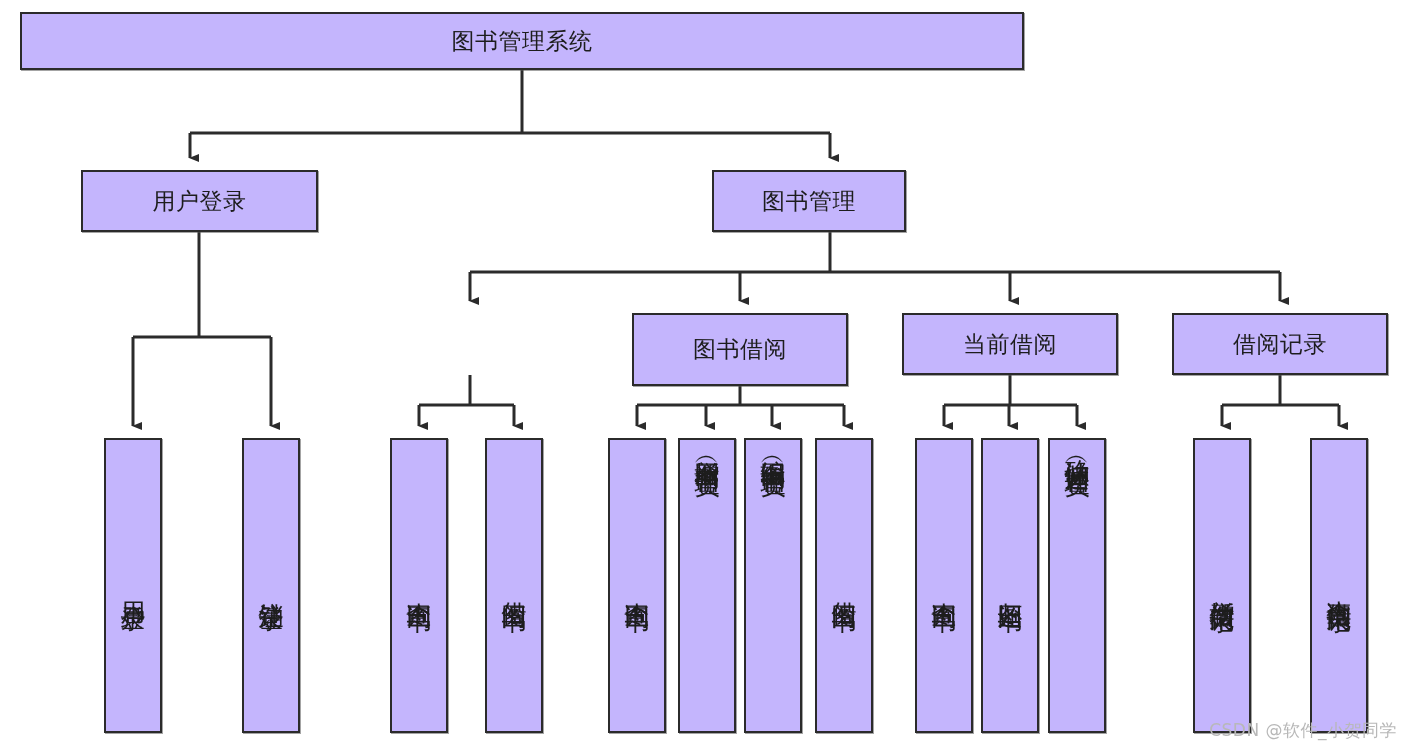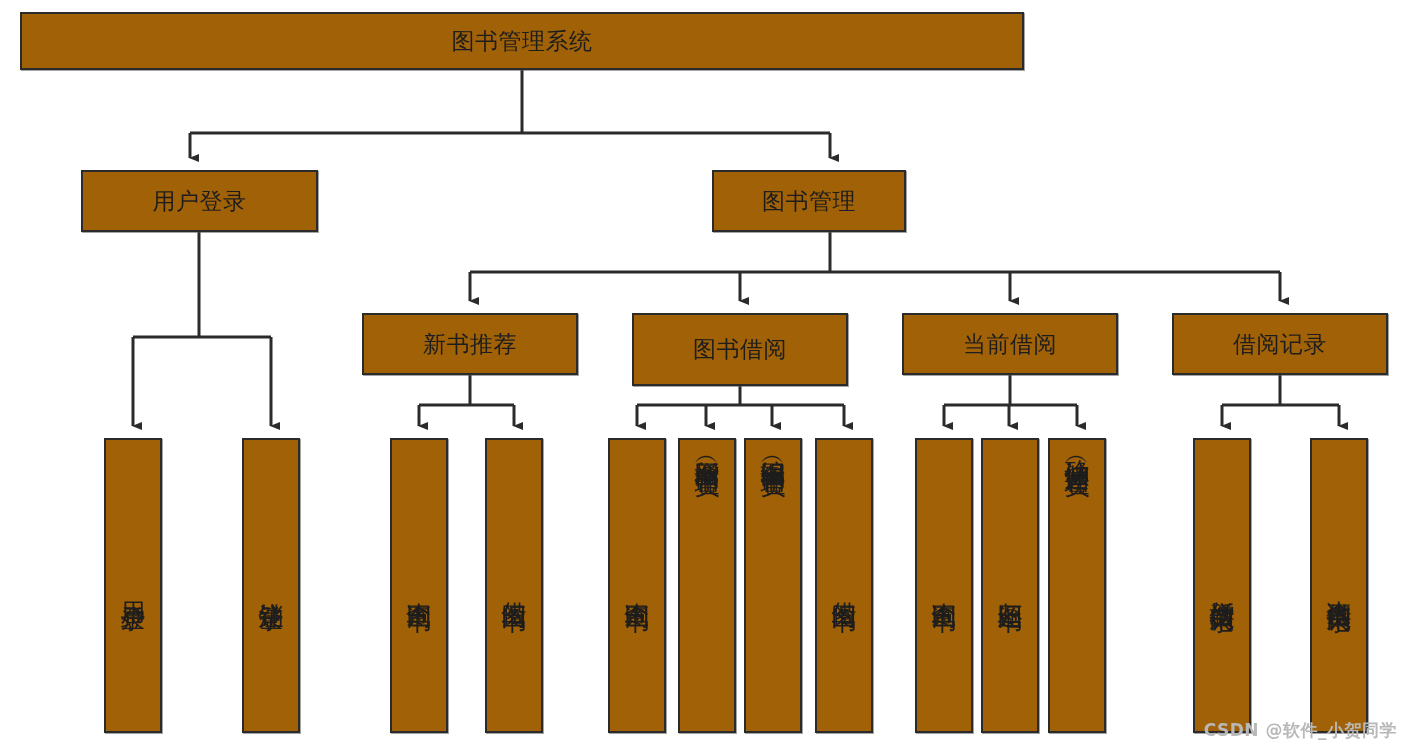--- a/index.html
+++ b/index.html
@@ -20,21 +20,21 @@
   svg#edges {
     position: absolute;
     left: 0;
     top: 0;
     width: 1405px;
     height: 747px;
   }
   .node {
     position: absolute;
     box-sizing: border-box;
-    background: #a16207;
+    background: #c4b5fd;
     border: 2px solid #2b2b2b;
     display: flex;
     align-items: center;
     justify-content: center;
     box-shadow: 1px 1px 0px rgba(90,90,90,0.55);
   }
   .node-label {
     color: #1d1d1d;
     text-align: center;
     line-height: 1.08;
@@ -60,21 +60,20 @@
   }
   #watermark {
     position: absolute;
     right: 8px;
     bottom: 5px;
     font-size: 17px;
     color: #b8b8b8;
     letter-spacing: 0.5px;
     white-space: nowrap;
     pointer-events: none;
-    font-weight: bold;
   }
 </style>
 </head>
 <body>
 
 <div id="diagram-root">
 
   <svg id="edges" viewBox="0 0 1405 747">
     <defs>
       <marker id="arrowhead" markerWidth="9" markerHeight="10" refX="4" refY="9" orient="auto" markerUnits="userSpaceOnUse">
@@ -130,23 +129,20 @@
   </div>
 
   <div class="node horizontal" style="left:81px; top:170px; width:237px; height:62px;">
     <span class="node-label">用户登录</span>
   </div>
 
   <div class="node horizontal" style="left:712px; top:170px; width:194px; height:62px;">
     <span class="node-label">图书管理</span>
   </div>
 
-  <div class="node horizontal" style="left:362px; top:313px; width:216px; height:62px;">
-    <span class="node-label">新书推荐</span>
-  </div>
 
   <div class="node horizontal" style="left:632px; top:313px; width:216px; height:73px;">
     <span class="node-label">图书借阅</span>
   </div>
 
   <div class="node horizontal" style="left:902px; top:313px; width:216px; height:62px;">
     <span class="node-label">当前借阅</span>
   </div>
 
   <div class="node horizontal" style="left:1172px; top:313px; width:216px; height:62px;">

